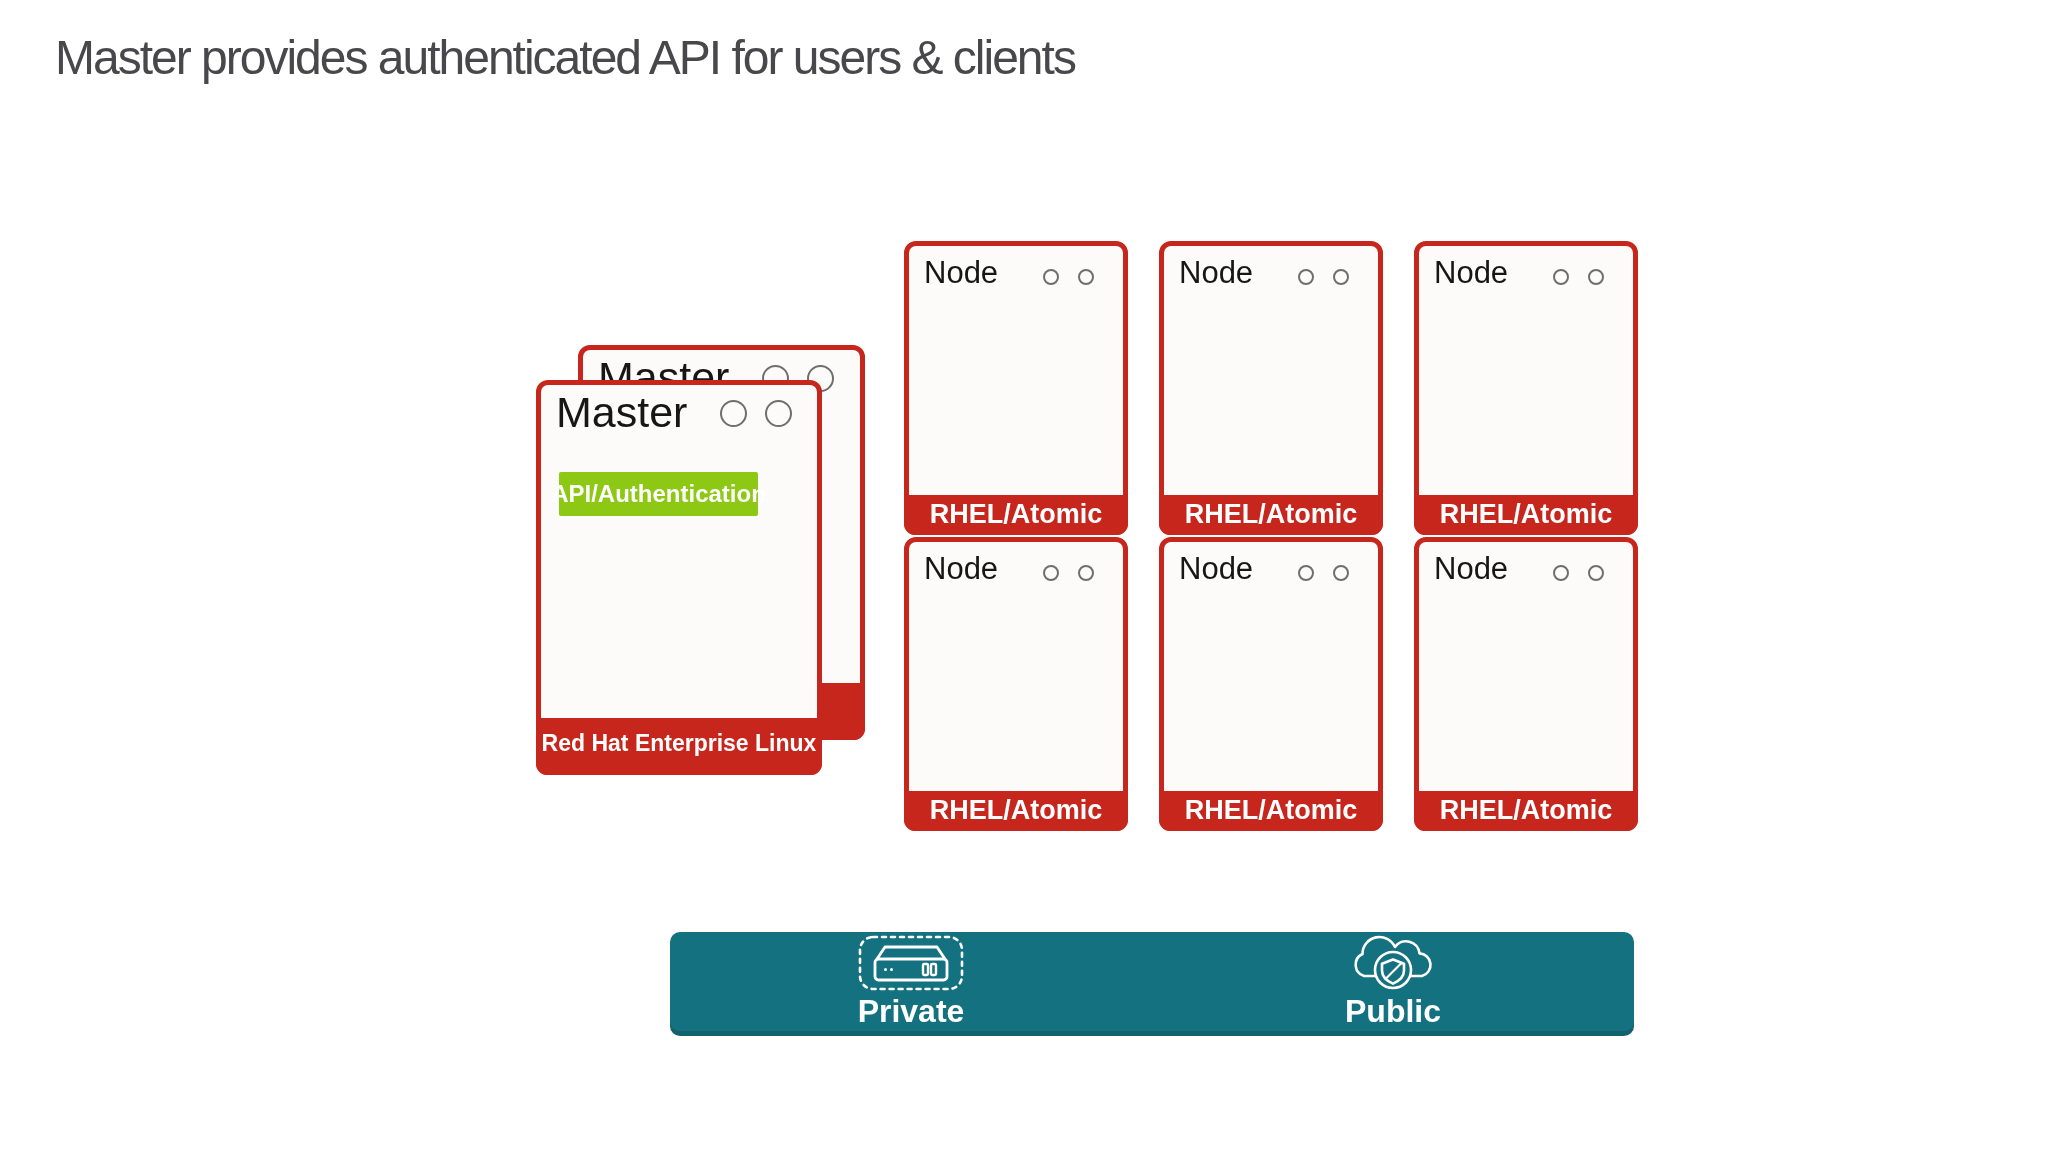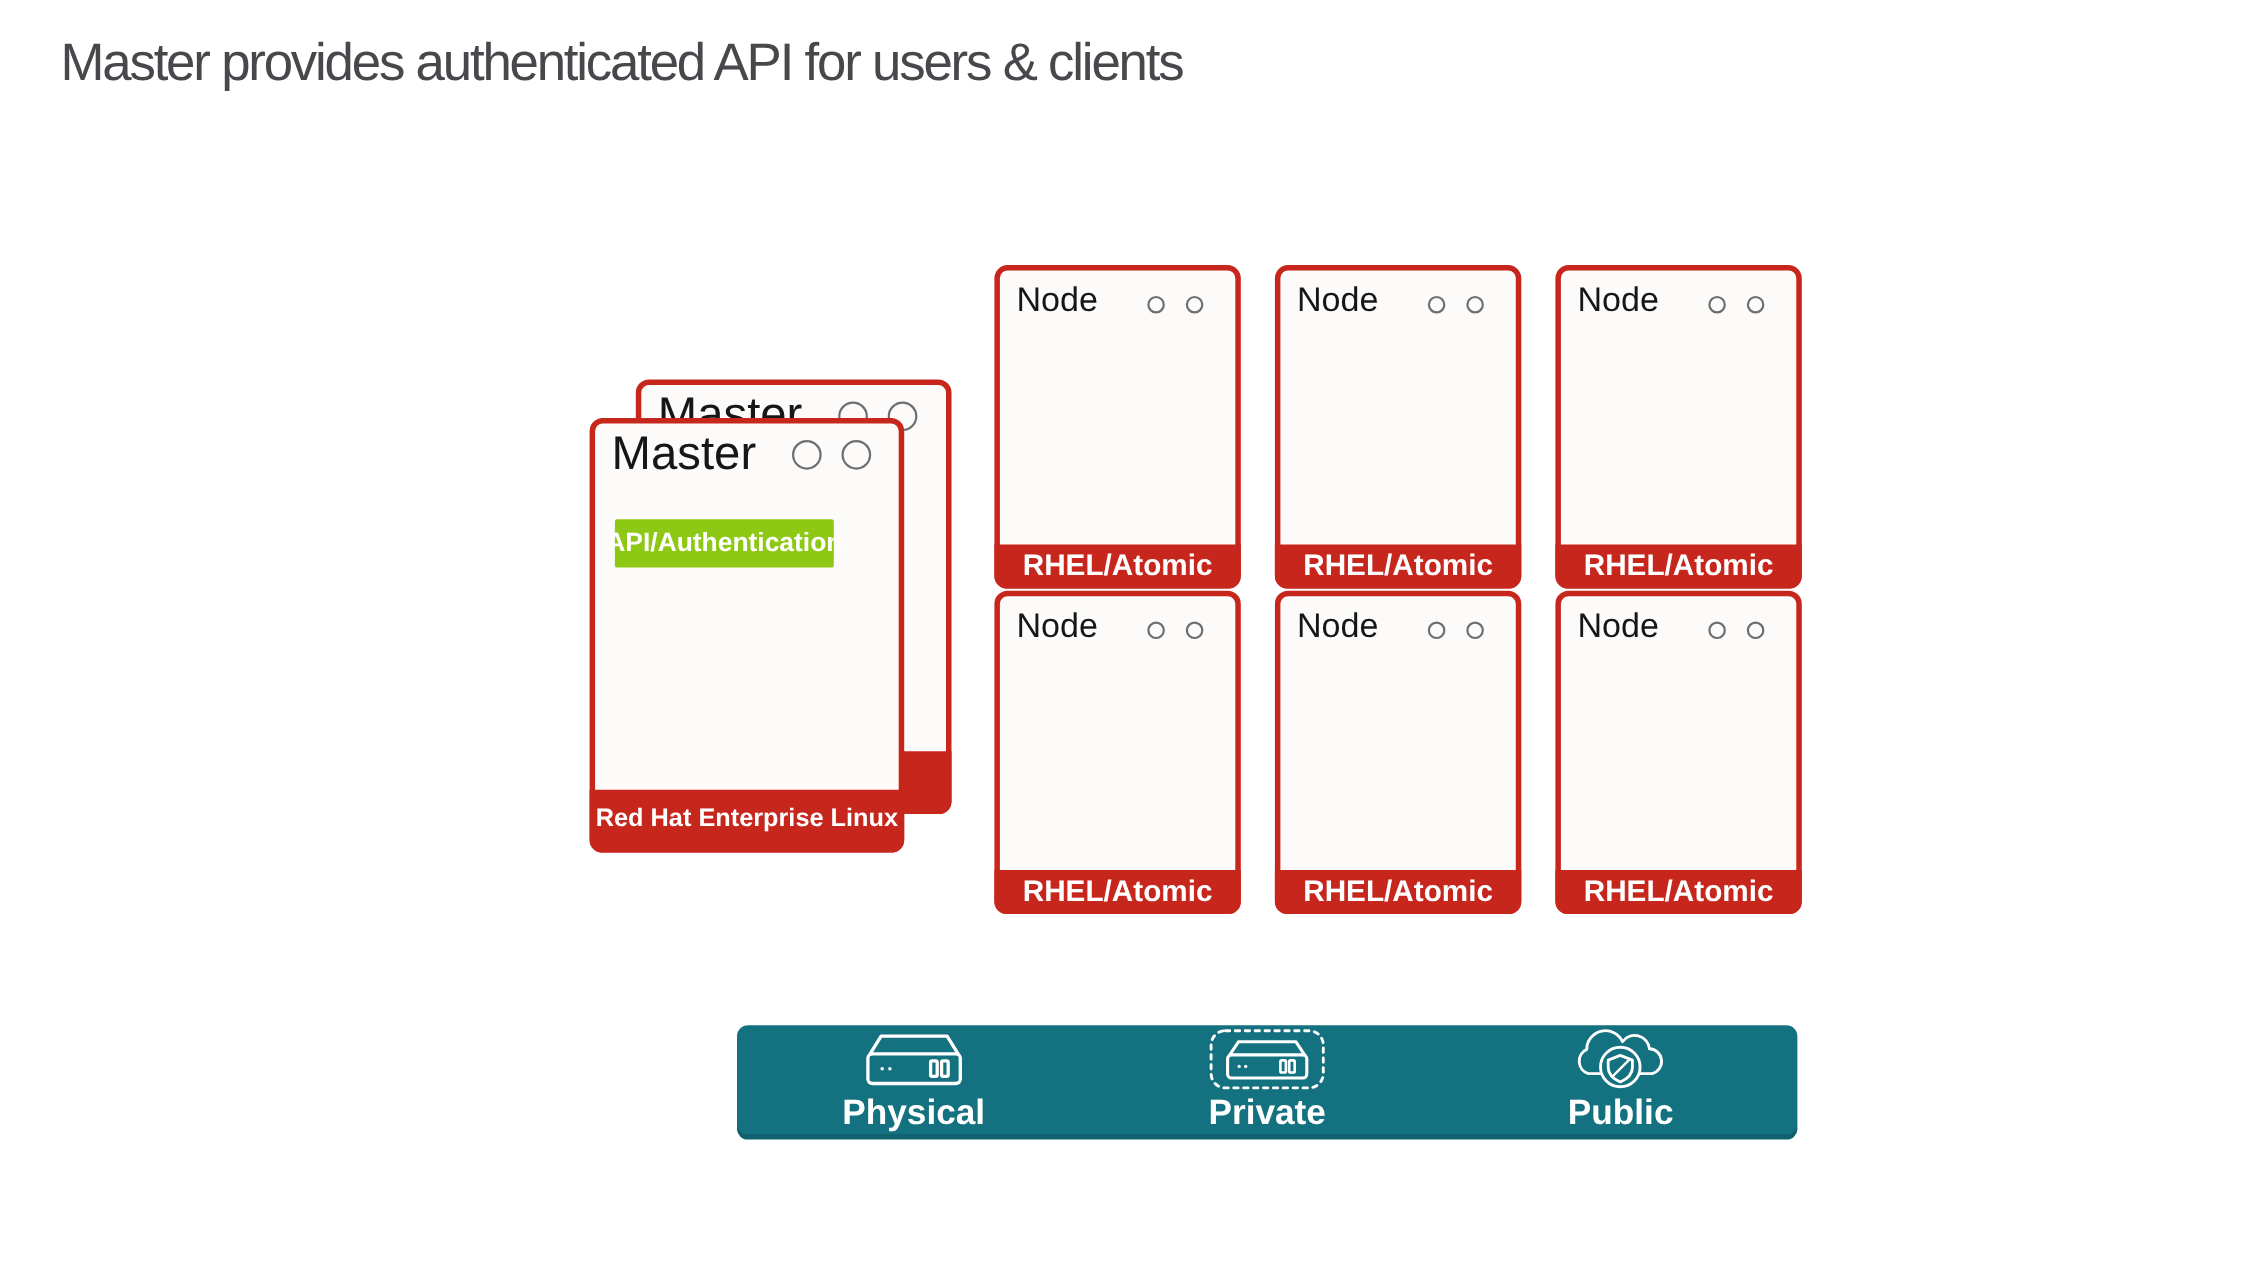--- a/index.html
+++ b/index.html
@@ -120,33 +120,20 @@
   </div>
   <div class="redbox node-box" style="left:1414px;top:537px">
     <div class="box-title node-title">Node</div>
     <div class="circle node-circle c1"></div>
     <div class="circle node-circle c2"></div>
     <div class="box-footer node-footer">RHEL/Atomic</div>
   </div>
 
   <div class="infra-bar">
 
-    <div class="infra-item">
-      <div class="infra-icon">
-        <svg width="104" height="56" viewBox="0 0 104 56" fill="none" stroke="#ffffff" stroke-width="3" stroke-linejoin="round" stroke-linecap="round">
-          <path d="M12 23 L22 7 H82 L92 23"></path>
-          <rect x="10" y="23" width="84" height="27" rx="4"></rect>
-          <circle cx="23" cy="36.5" r="1.6" fill="#ffffff" stroke="none"></circle>
-          <circle cx="30" cy="36.5" r="1.6" fill="#ffffff" stroke="none"></circle>
-          <rect x="67" y="29.5" width="6" height="14" rx="1.5"></rect>
-          <rect x="77" y="29.5" width="6" height="14" rx="1.5"></rect>
-        </svg>
-      </div>
-      <div class="infra-label">Physical</div>
-    </div>
 
     <div class="infra-item">
       <div class="infra-icon">
         <svg width="110" height="60" viewBox="0 0 110 60" fill="none" stroke="#ffffff" stroke-linejoin="round" stroke-linecap="round">
           <rect x="4" y="4" width="102" height="52" rx="13" stroke-width="2.6" stroke-dasharray="4 5"></rect>
           <path d="M21 26 L29 14 H81 L89 26" stroke-width="2.8"></path>
           <rect x="19" y="26" width="72" height="21" rx="3.5" stroke-width="2.8"></rect>
           <circle cx="29.5" cy="36.5" r="1.5" fill="#ffffff" stroke="none"></circle>
           <circle cx="35.5" cy="36.5" r="1.5" fill="#ffffff" stroke="none"></circle>
           <rect x="67" y="31" width="5" height="11" rx="1.2" stroke-width="2.4"></rect>

